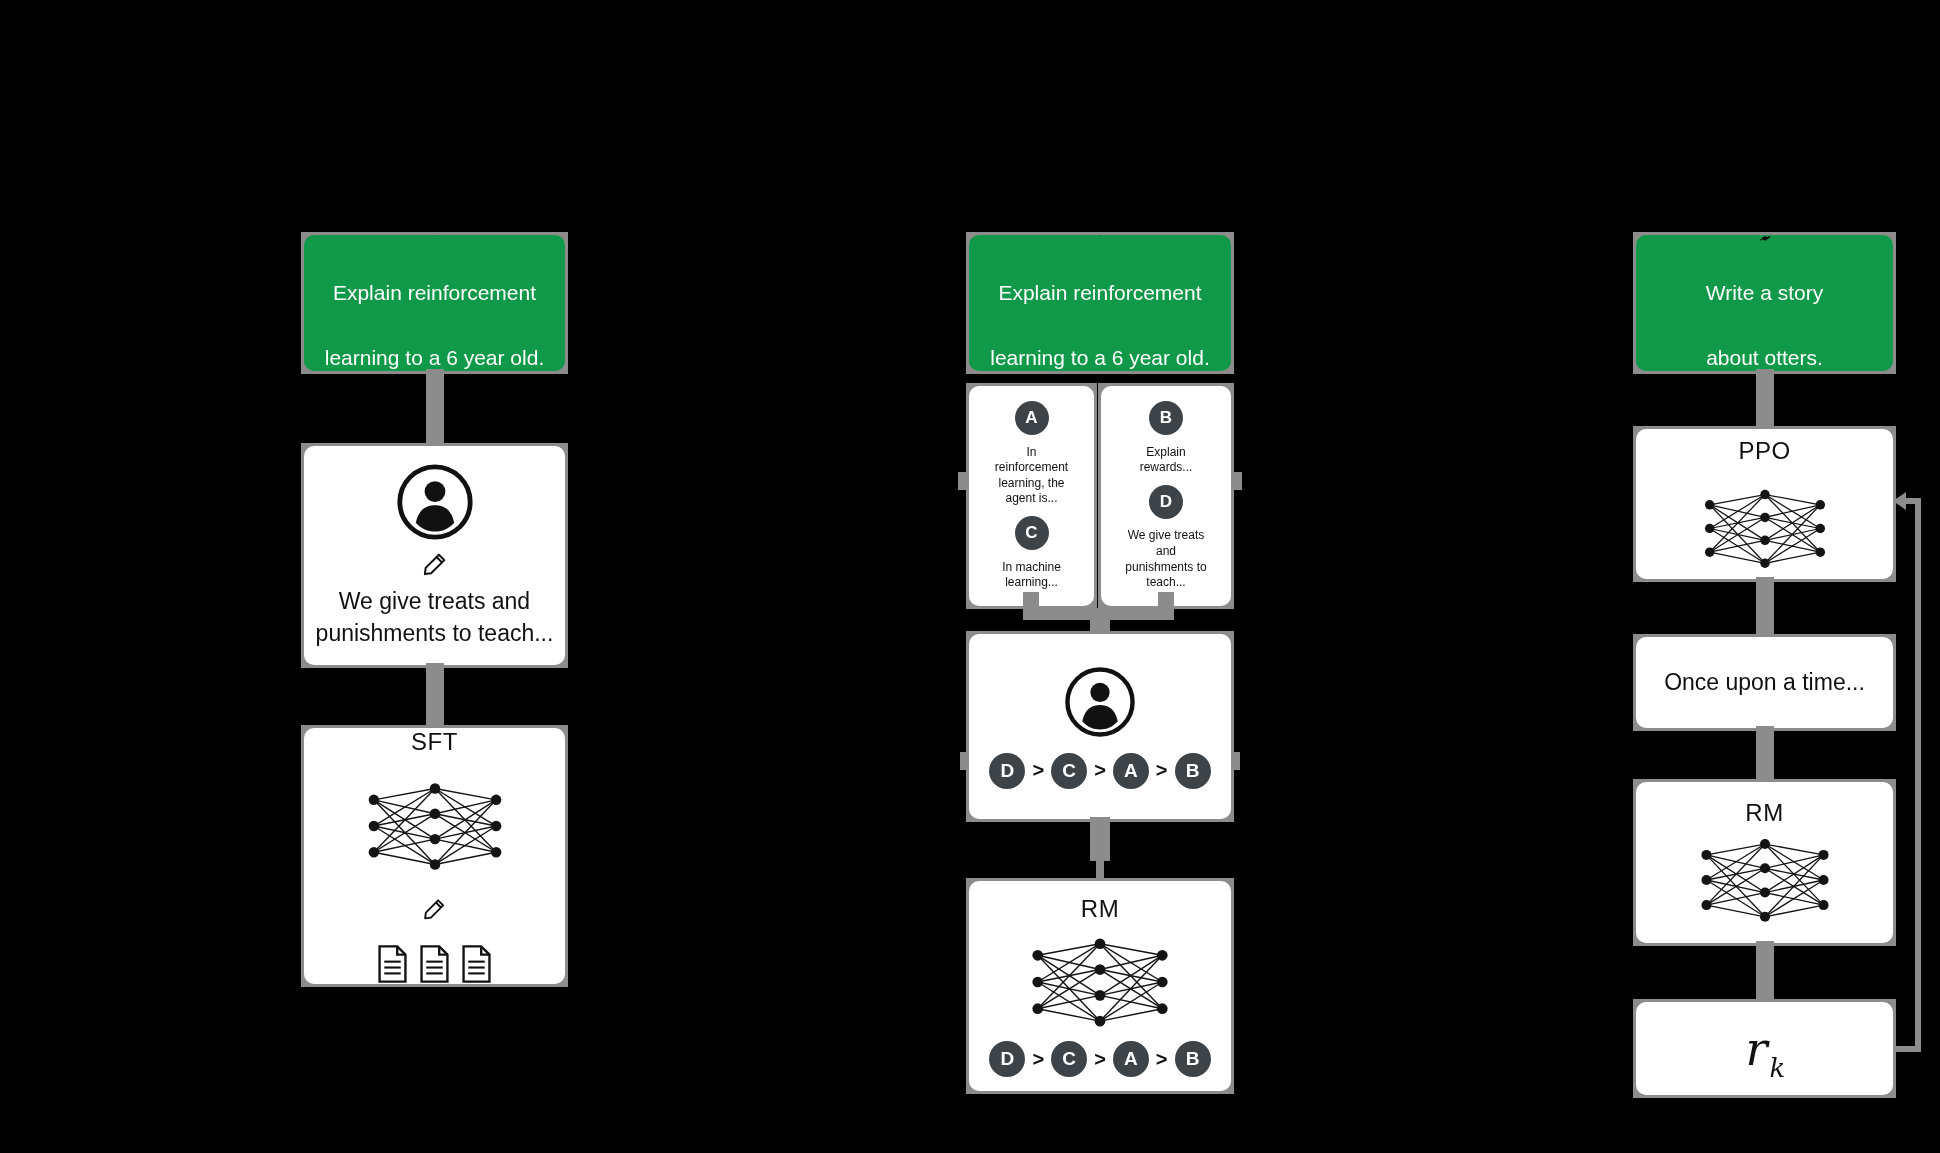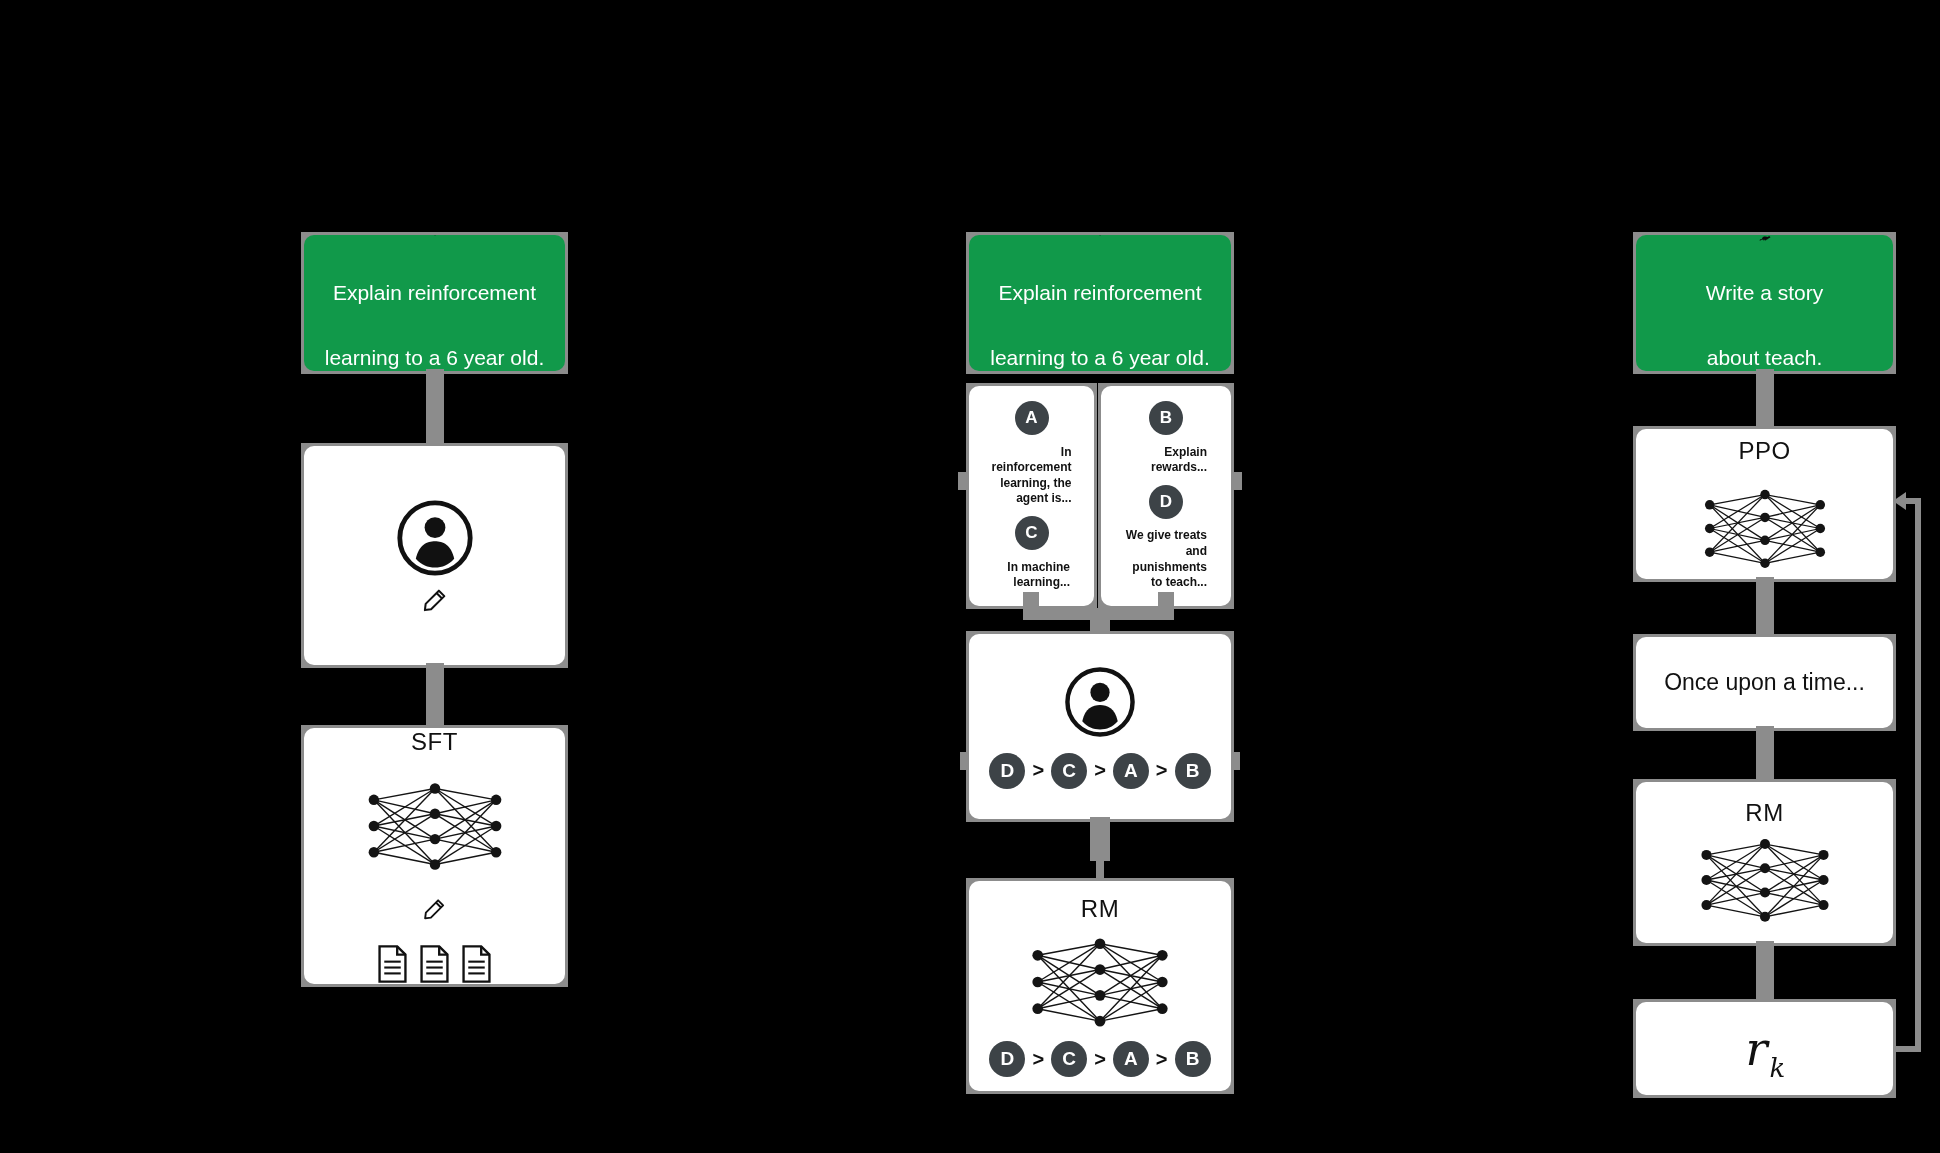--- a/index.html
+++ b/index.html
@@ -24,21 +24,21 @@
   .body-text{font-size:23px;line-height:1.35;font-weight:400;}
   
   .conn,.tab{position:absolute;background:#8c8c8c;}
   .tab{width:11px;height:18px;}
   
   .sbadge{
     width:34px;height:34px;border-radius:50%;background:#3d4347;color:#fff;
     display:flex;align-items:center;justify-content:center;
     font-size:17px;font-weight:bold;flex:0 0 auto;
   }
-  .sample-text{font-size:12px;line-height:1.3;font-weight:700;padding:0 24px;text-align:right;}
+  .sample-text{font-size:12px;line-height:1.3;font-weight:400;padding:0 24px;}
   .rank-row{display:flex;align-items:center;justify-content:center;gap:7px;}
   .rbadge{
     width:36px;height:36px;border-radius:50%;background:#3d4347;color:#fff;
     display:flex;align-items:center;justify-content:center;
     font-size:19px;font-weight:bold;
   }
   .gt{font-size:20px;font-weight:bold;color:#111;}
   
   .pair{justify-content:space-evenly;padding:6px 0;}
   .rk-base{font-family:"DejaVu Serif",serif;font-style:italic;font-size:46px;}
@@ -102,20 +102,24 @@
 <div class="box" id="l-writer">
   <svg viewBox="0 0 100 100" width="80" height="80">
     <circle cx="50" cy="50" r="44" fill="none" stroke="#111" stroke-width="6"></circle>
     <circle cx="50" cy="37" r="13" fill="#111"></circle>
     <path d="M26 76 C30 58 40 54 50 54 C60 54 70 58 74 76 C67 84 59 87 50 87 C41 87 33 84 26 76 Z" fill="#111"></path>
   </svg>
   <svg viewBox="0 0 36 36" width="28" height="28">
     <path d="M23 6 L30 13 L13 30 L5 31 L6 23 Z" fill="none" stroke="#111" stroke-width="2.6" stroke-linejoin="round"></path>
     <path d="M20 9 L27 16" fill="none" stroke="#111" stroke-width="2.6"></path>
   </svg>
+  <div>
+    <div class="body-text">We give treats and</div>
+    <div class="body-text">punishments to teach...</div>
+  </div>
 </div>
 
 <div class="conn" id="l-conn2"></div>
 
 <div class="box" id="l-sft">
   <div class="blabel">SFT</div>
   <svg viewBox="0 0 200 110" width="182" height="100">
       <line x1="30" y1="25" x2="100" y2="12" stroke="#141414" stroke-width="1.6"></line>
       <line x1="30" y1="25" x2="100" y2="41" stroke="#141414" stroke-width="1.6"></line>
       <line x1="30" y1="25" x2="100" y2="70" stroke="#141414" stroke-width="1.6"></line>
@@ -284,21 +288,21 @@
   </div>
 </div>
 
 <div class="box green" id="r-green">
   <svg viewBox="0 0 70 40" width="58" height="33">
     <path d="M2 35 C0 30 4 26 9 26 C14 26 16 22 18 18 C21 12 29 9 36 9 C43 9 49 11 53 13 C55 9 59 7 62 8 C66 9 69 12 68 15 C67 17 64 18 61 18 C59 21 56 23 53 23 C51 27 46 29 41 29 L42 35 L37 35 L36 29 L30 29 L31 35 L26 35 L24 28 C19 28 13 31 9 33 C6 34 3 36 2 35 Z" fill="#0c0c0c"></path>
     <circle cx="60" cy="6.5" r="2" fill="#0c0c0c"></circle>
   </svg>
   <div>
     <div class="gline">Write a story</div>
-    <div class="gline">about teach.</div>
+    <div class="gline">about otters.</div>
   </div>
 </div>
 
 <div class="conn" id="r-conn1"></div>
 
 <div class="box" id="r-ppo">
   <div class="blabel">PPO</div>
   <svg viewBox="0 0 200 110" width="158" height="87">
       <line x1="30" y1="25" x2="100" y2="12" stroke="#141414" stroke-width="1.6"></line>
       <line x1="30" y1="25" x2="100" y2="41" stroke="#141414" stroke-width="1.6"></line>

